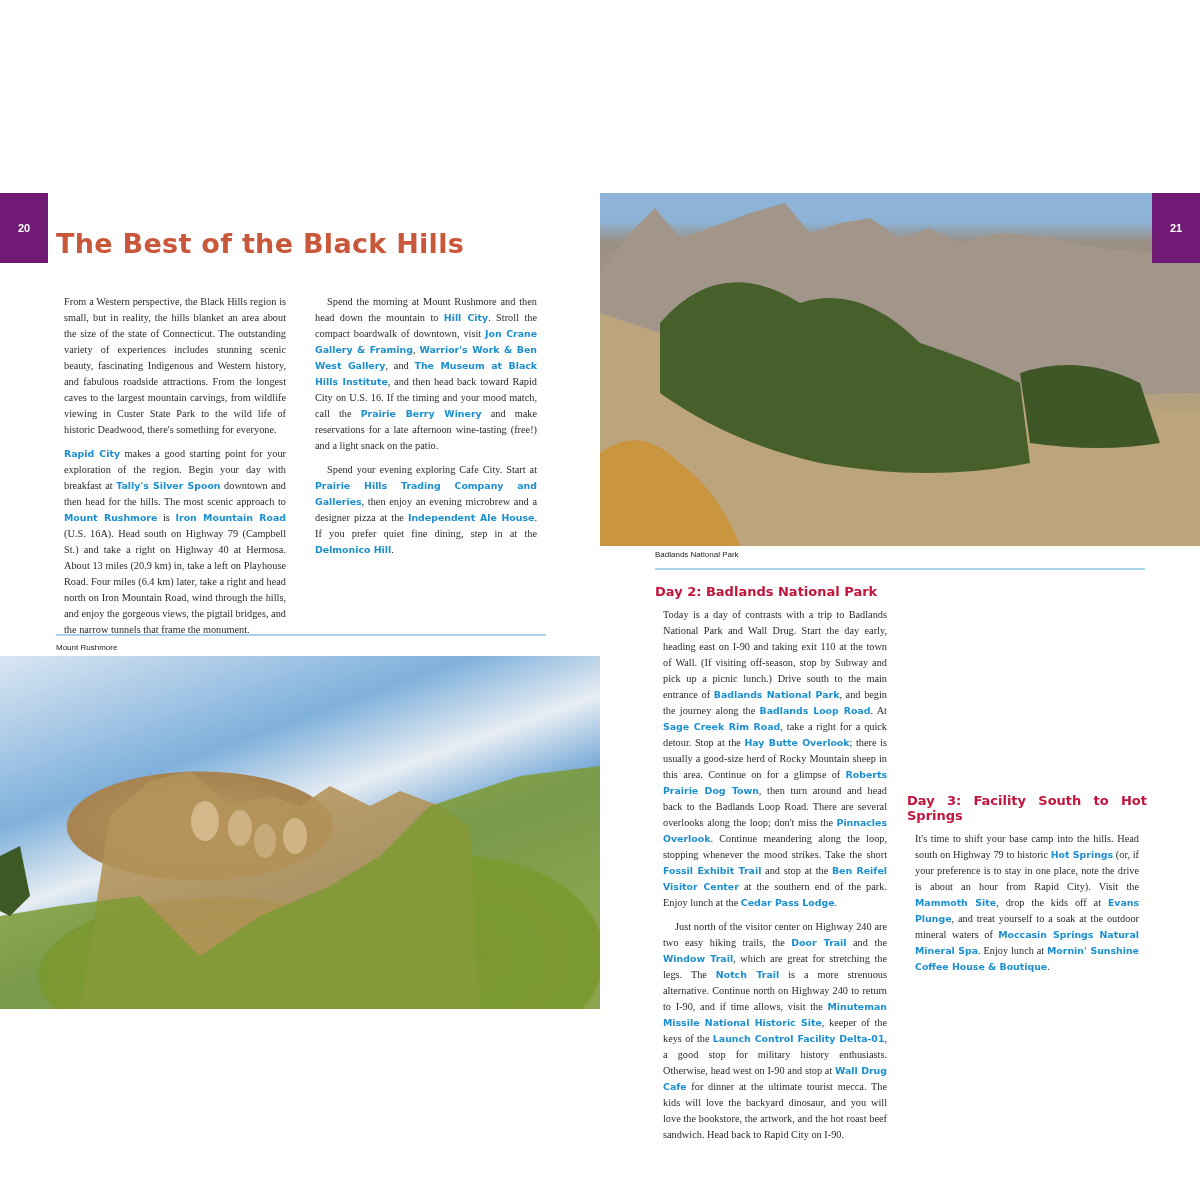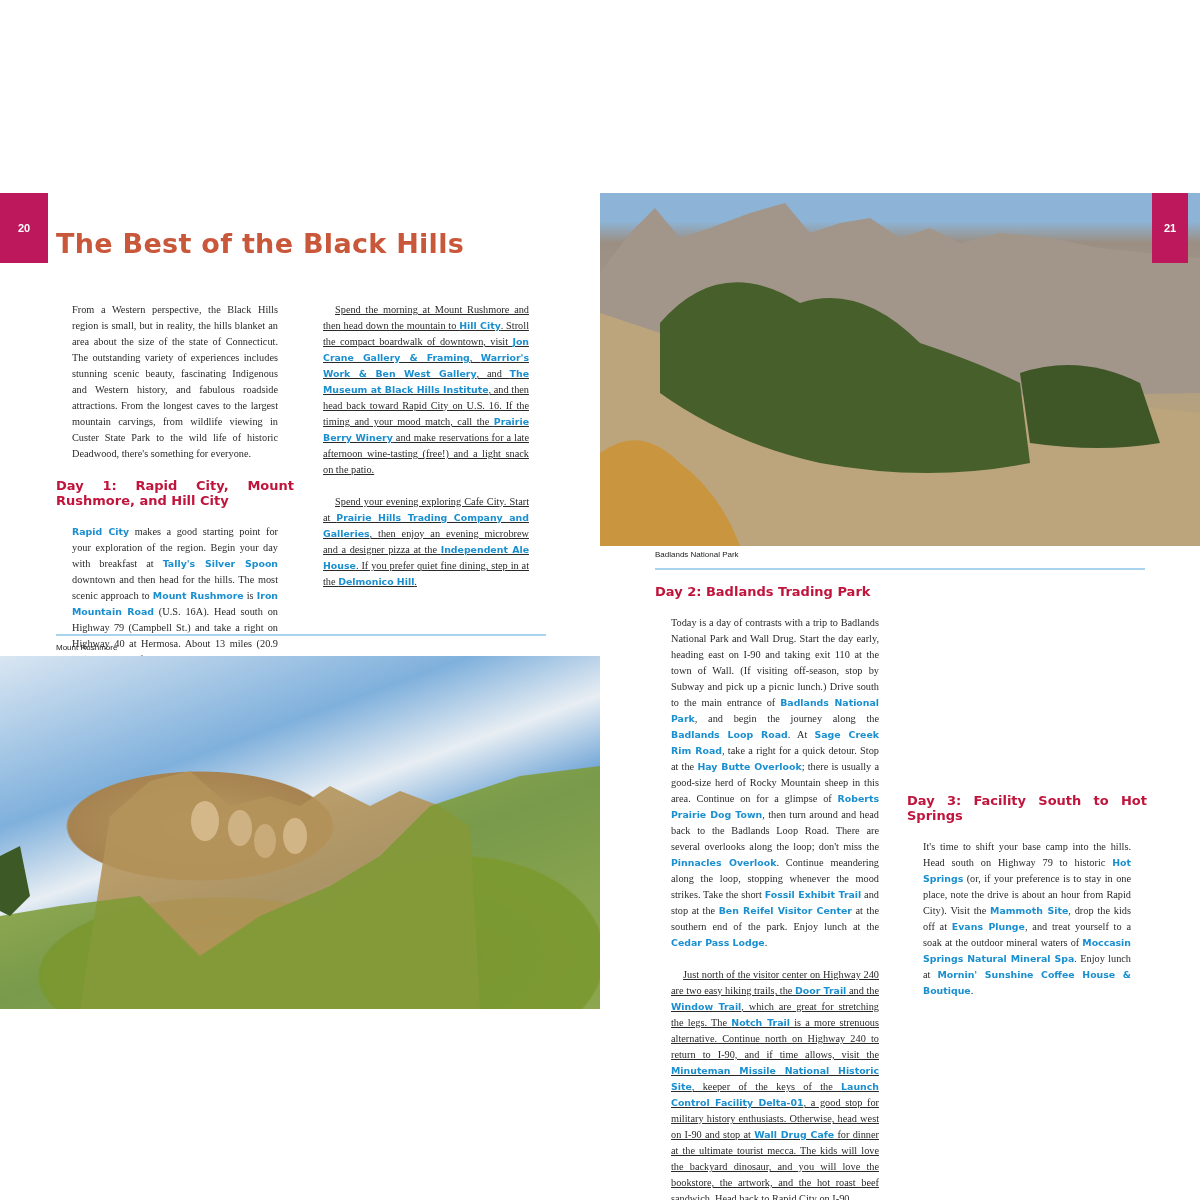--- a/index.html
+++ b/index.html
@@ -1,24 +1,24 @@
 <!DOCTYPE html>
 <html><head>
 <meta charset="utf-8">
 <style>
   html, body { margin:0; padding:0; }
   body { width:1200px; height:1200px; background:#ffffff; position:relative; overflow:hidden;
          font-family:"Liberation Serif", serif; color:#222; }
   .abs { position:absolute; }
-  .tab { background:#be185d; color:#fff; font-family:"Liberation Sans", sans-serif; font-weight:bold;
+  .tab { background:#701a75; color:#fff; font-family:"Liberation Sans", sans-serif; font-weight:bold;
          font-size:11px; display:flex; align-items:center; justify-content:center; }
   .title { font-family:"DejaVu Sans", sans-serif; color:#c9573a; font-size:27px; font-weight:bold; letter-spacing:0.3px; }
   .col { font-size:10.3px; line-height:16px; text-align:justify; color:#2a2a2a; }
-  .col p { margin:16px; }
-  .col p.ind { text-indent:12px;text-decoration:underline; }
+  .col p { margin:8px; }
+  .col p.ind { text-indent:12px; }
   .h2 { font-family:"DejaVu Sans", sans-serif; font-weight:bold; color:#c0143c; font-size:13px; line-height:15px; margin:8px 0 1px 0; }
   .lnk { font-family:"DejaVu Sans", sans-serif; font-weight:bold; color:#1a8fd0; font-size:9.4px; }
   .rule { height:2px; background:#a9d4ee; }
   .cap { font-family:"Liberation Sans", sans-serif; font-size:8px; color:#222; }
   .photo-rush { background:
       radial-gradient(ellipse 220px 90px at 200px 170px, #b99a62 0%, #a68350 60%, rgba(0,0,0,0) 61%),
       radial-gradient(ellipse 260px 180px at 460px 300px, #6d8b2a 0%, #7d9a33 55%, rgba(0,0,0,0) 56%),
       radial-gradient(ellipse 300px 130px at 220px 320px, #8ea23e 0%, #6f8a2c 60%, rgba(0,0,0,0) 61%),
       linear-gradient(160deg, #d9e6f2 0%, #7fb0dc 30%, #e8eef3 45%, #5f9bd3 60%, #c9dbeb 80%, #e7edf2 100%); }
   .photo-bad { background:
@@ -30,21 +30,20 @@
 <body>
 
 <div class="abs tab" style="left:0; top:193px; width:48px; height:70px;">
   <span>20</span>
 </div>
 
 <div class="abs title" style="left:56px; top:228px;">The Best of the Black Hills</div>
 
 <div class="abs col" style="left:56px; top:286px; width:238px;">
   <p>From a Western perspective, the Black Hills region is small, but in reality, the hills blanket an area about the size of the state of Connecticut. The outstanding variety of experiences includes stunning scenic beauty, fascinating Indigenous and Western history, and fabulous roadside attractions. From the longest caves to the largest mountain carvings, from wildlife viewing in Custer State Park to the wild life of historic Deadwood, there's something for everyone.</p>
-  <div class="h2">Day 1: Rapid City, Mount Rushmore, and Hill City</div>
   <p><span class="lnk">Rapid City</span><span> makes a good starting point for your exploration of the region. Begin your day with breakfast at </span><span class="lnk">Tally's Silver Spoon</span><span> downtown and then head for the hills. The most scenic approach to </span><span class="lnk">Mount Rushmore</span><span> is </span><span class="lnk">Iron Mountain Road</span><span> (U.S. 16A). Head south on Highway 79 (Campbell St.) and take a right on Highway 40 at Hermosa. About 13 miles (20.9 km) in, take a left on Playhouse Road. Four miles (6.4 km) later, take a right and head north on Iron Mountain Road, wind through the hills, and enjoy the gorgeous views, the pigtail bridges, and the narrow tunnels that frame the monument.</span></p>
 </div>
 
 <div class="abs col" style="left:307px; top:286px; width:238px;">
   <p class="ind"><span>Spend the morning at Mount Rushmore and then head down the mountain to </span><span class="lnk">Hill City</span><span>. Stroll the compact boardwalk of downtown, visit </span><span class="lnk">Jon Crane Gallery &amp; Framing</span><span>, </span><span class="lnk">Warrior's Work &amp; Ben West Gallery</span><span>, and </span><span class="lnk">The Museum at Black Hills Institute</span><span>, and then head back toward Rapid City on U.S. 16. If the timing and your mood match, call the </span><span class="lnk">Prairie Berry Winery</span><span> and make reservations for a late afternoon wine-tasting (free!) and a light snack on the patio.</span></p>
   <p class="ind"><span>Spend your evening exploring Cafe City. Start at </span><span class="lnk">Prairie Hills Trading Company and Galleries</span><span>, then enjoy an evening microbrew and a designer pizza at the </span><span class="lnk">Independent Ale House</span><span>. If you prefer quiet fine dining, step in at the </span><span class="lnk">Delmonico Hill</span><span>.</span></p>
 </div>
 
 <div class="abs rule" style="left:56px; top:634px; width:490px;"></div>
 <div class="abs cap" style="left:56px; top:643px;">Mount Rushmore</div>
@@ -64,29 +63,29 @@
 <div class="abs photo-bad" style="left:600px; top:193px; width:600px; height:353px;" aria-label="Badlands National Park photo">
   <svg width="600" height="353" style="position:absolute;left:0;top:0">
     <path d="M0 80 L30 40 L55 15 L80 45 L110 35 L150 20 L185 10 L210 40 L240 30 L270 25 L300 45 L330 35 L360 50 L400 40 L450 45 L500 55 L550 60 L600 65 L600 200 L0 210 Z" fill="#a2968a"></path>
     <path d="M0 120 L60 140 L120 150 L200 170 L300 190 L400 200 L600 220 L600 353 L0 353 Z" fill="#bca57d"></path>
     <path d="M60 130 Q120 60 200 110 Q260 90 320 150 Q380 170 420 190 L430 270 Q330 290 220 270 Q130 250 60 200 Z" fill="#465f2b"></path>
     <path d="M420 180 Q480 160 540 190 L560 250 Q500 260 430 250 Z" fill="#3f5626"></path>
     <path d="M0 260 Q40 230 80 270 Q120 300 140 353 L0 353 Z" fill="#c9963f"></path>
   </svg>
 </div>
 
-<div class="abs tab" style="left:1152px; top:193px; width:36px; height:70px;">
+<div class="abs tab" style="left:1152px; top:193px; width:48px; height:70px;">
   <span>21</span>
 </div>
 
 <div class="abs cap" style="left:655px; top:550px;">Badlands National Park</div>
 <div class="abs rule" style="left:655px; top:568px; width:490px;"></div>
 
 <div class="abs col" style="left:655px; top:580px; width:240px;">
-  <div class="h2" style="margin-top:4px">Day 2: Badlands Trading Park</div>
+  <div class="h2" style="margin-top:4px">Day 2: Badlands National Park</div>
   <p><span>Today is a day of contrasts with a trip to Badlands National Park and Wall Drug. Start the day early, heading east on I-90 and taking exit 110 at the town of Wall. (If visiting off-season, stop by Subway and pick up a picnic lunch.) Drive south to the main entrance of </span><span class="lnk">Badlands National Park</span><span>, and begin the journey along the </span><span class="lnk">Badlands Loop Road</span><span>. At </span><span class="lnk">Sage Creek Rim Road</span><span>, take a right for a quick detour. Stop at the </span><span class="lnk">Hay Butte Overlook</span><span>; there is usually a good-size herd of Rocky Mountain sheep in this area. Continue on for a glimpse of </span><span class="lnk">Roberts Prairie Dog Town</span><span>, then turn around and head back to the Badlands Loop Road. There are several overlooks along the loop; don't miss the </span><span class="lnk">Pinnacles Overlook</span><span>. Continue meandering along the loop, stopping whenever the mood strikes. Take the short </span><span class="lnk">Fossil Exhibit Trail</span><span> and stop at the </span><span class="lnk">Ben Reifel Visitor Center</span><span> at the southern end of the park. Enjoy lunch at the </span><span class="lnk">Cedar Pass Lodge</span><span>.</span></p>
   <p class="ind"><span>Just north of the visitor center on Highway 240 are two easy hiking trails, the </span><span class="lnk">Door Trail</span><span> and the </span><span class="lnk">Window Trail</span><span>, which are great for stretching the legs. The </span><span class="lnk">Notch Trail</span><span> is a more strenuous alternative. Continue north on Highway 240 to return to I-90, and if time allows, visit the </span><span class="lnk">Minuteman Missile National Historic Site</span><span>, keeper of the keys of the </span><span class="lnk">Launch Control Facility Delta-01</span><span>, a good stop for military history enthusiasts. Otherwise, head west on I-90 and stop at </span><span class="lnk">Wall Drug Cafe</span><span> for dinner at the ultimate tourist mecca. The kids will love the backyard dinosaur, and you will love the bookstore, the artwork, and the hot roast beef sandwich. Head back to Rapid City on I-90.</span></p>
 </div>
 
 <div class="abs col" style="left:907px; top:587px; width:240px;">
 
   <div class="h2" style="margin-top:206px">Day 3: Facility South to Hot Springs</div>
   <p><span>It's time to shift your base camp into the hills. Head south on Highway 79 to historic </span><span class="lnk">Hot Springs</span><span> (or, if your preference is to stay in one place, note the drive is about an hour from Rapid City). Visit the </span><span class="lnk">Mammoth Site</span><span>, drop the kids off at </span><span class="lnk">Evans Plunge</span><span>, and treat yourself to a soak at the outdoor mineral waters of </span><span class="lnk">Moccasin Springs Natural Mineral Spa</span><span>. Enjoy lunch at </span><span class="lnk">Mornin' Sunshine Coffee House &amp; Boutique</span><span>.</span></p>
 </div>
 

